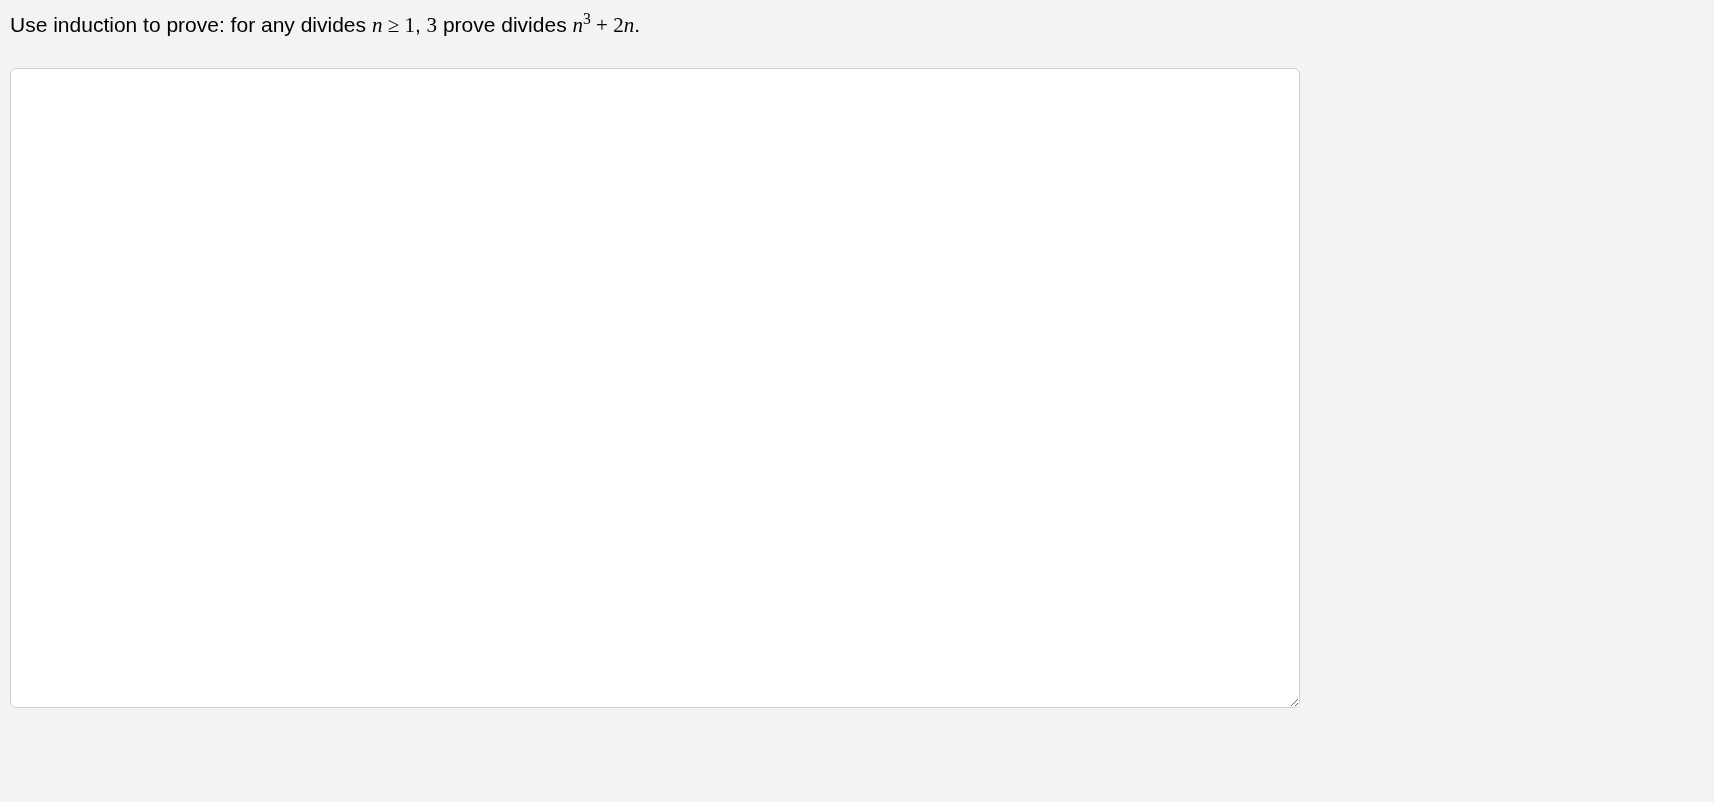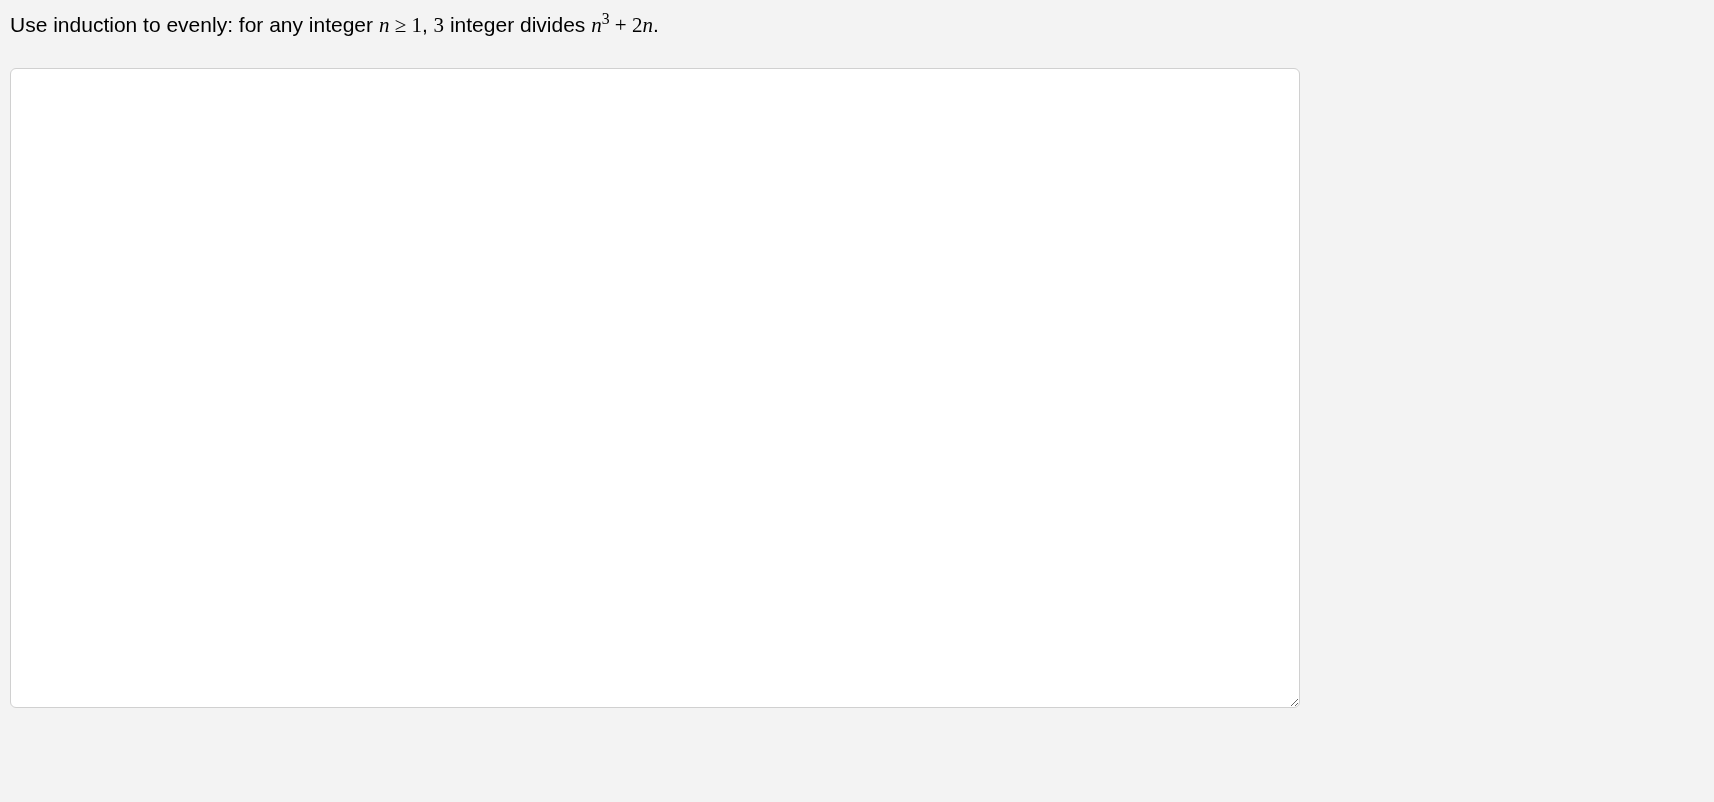--- a/index.html
+++ b/index.html
@@ -51,19 +51,19 @@
       font-size: 16px;
       position: relative;
     }
   </style>
 </head>
 <body>
 
 
 
 <div class="prompt">
-  <span>Use induction to evenly: for any integer </span><span class="math-var">n</span><span class="math-op"> ≥ </span><span class="math-num">1</span><span>, </span><span class="math-num">3</span><span> integer divides </span><span class="math-var">n</span><sup class="math-num">3</sup><span class="math-op"> + </span><span class="math-num">2</span><span class="math-var">n</span><span>.</span>
+  <span>Use induction to prove: for any divides </span><span class="math-var">n</span><span class="math-op"> ≥ </span><span class="math-num">1</span><span>, </span><span class="math-num">3</span><span> prove divides </span><span class="math-var">n</span><sup class="math-num">3</sup><span class="math-op"> + </span><span class="math-num">2</span><span class="math-var">n</span><span>.</span>
 </div>
 
 <textarea class="answer-box" style=""></textarea>
 
 
 
 
 </body></html>

